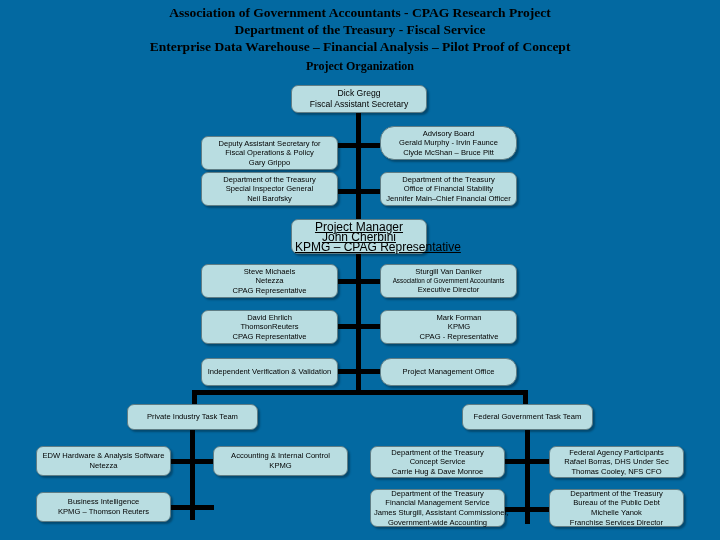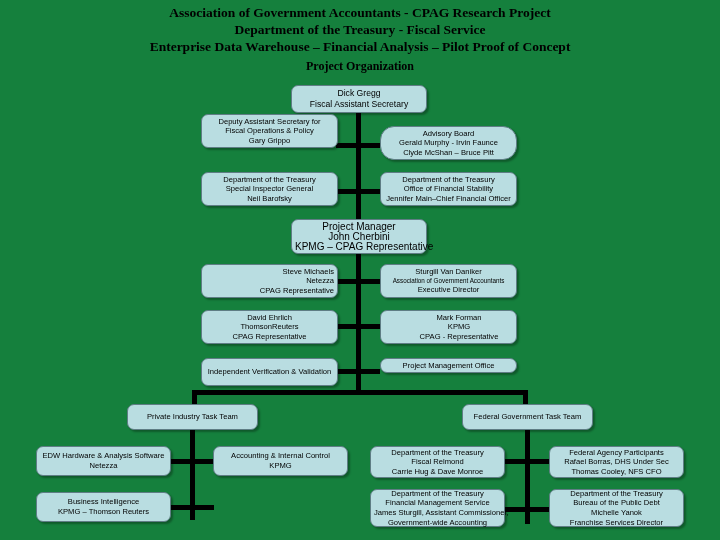--- a/index.html
+++ b/index.html
@@ -4,21 +4,21 @@
 <style>
   html, body {
     margin: 0;
     padding: 0;
     background: #ffffff;
   }
   #page {
     position: relative;
     width: 720px;
     height: 540px;
-    background: #15803d;
+    background: #0369a1;
     overflow: hidden;
     font-family: "Liberation Sans", sans-serif;
   }
 
   
   .title-block {
     position: absolute;
     left: 0;
     top: 4px;
     width: 720px;
@@ -61,21 +61,21 @@
     color: #000000;
     font-size: 7.6px;
     line-height: 9.6px;
     z-index: 3;
     padding: 1px 3px;
   }
   .box .ln { display: block; width: 100%; white-space: nowrap; }
   .box .ln.small { font-size: 6.3px; line-height: 8.4px; }
 
   .box.t1 { font-size: 8.6px; line-height: 11px; }
-  .box.t2 { font-size: 10px;   line-height: 10px; }
+  .box.t2 { font-size: 12px;   line-height: 10px; text-decoration: underline; }
 </style>
 </head>
 <body>
 
 <div id="page">
 
   <div class="title-block">
     <div class="title-line">Association of Government Accountants - CPAG Research Project</div>
     <div class="title-line">Department of the Treasury - Fiscal Service</div>
     <div class="title-line">Enterprise Data Warehouse – Financial Analysis – Pilot Proof of Concept</div>
@@ -113,21 +113,21 @@
   <div class="conn" style="left:505px; top:459px; width:22px; height:5px;"></div>
   <div class="conn" style="left:527px; top:459px; width:22px; height:5px;"></div>
   <div class="conn" style="left:505px; top:507px; width:22px; height:5px;"></div>
   <div class="conn" style="left:527px; top:507px; width:22px; height:5px;"></div>
 
   <div class="box t1" style="left:291px; top:85px; width:136px; height:28px;">
     <span class="ln">Dick Gregg</span>
     <span class="ln">Fiscal Assistant Secretary</span>
   </div>
 
-  <div class="box" style="left:201px; top:114px; width:137px; height:34px;">
+  <div class="box" style="left:201px; top:136px; width:137px; height:34px;">
     <span class="ln">Deputy Assistant Secretary for</span>
     <span class="ln">Fiscal Operations &amp; Policy</span>
     <span class="ln">Gary Grippo</span>
   </div>
 
   <div class="box" style="left:380px; top:126px; width:137px; height:34px;border-radius:14px;">
     <span class="ln">Advisory Board</span>
     <span class="ln">Gerald Murphy - Irvin Faunce</span>
     <span class="ln">Clyde McShan – Bruce Pitt</span>
   </div>
@@ -143,21 +143,21 @@
     <span class="ln">Office of Financial Stability</span>
     <span class="ln">Jennifer Main–Chief Financial Officer</span>
   </div>
 
   <div class="box t2" style="left:291px; top:219px; width:136px; height:35px;">
     <span class="ln">Project Manager</span>
     <span class="ln">John Cherbini</span>
     <span class="ln">KPMG – CPAG Representative</span>
   </div>
 
-  <div class="box" style="left:201px; top:264px; width:137px; height:34px;text-align:right;">
+  <div class="box" style="left:201px; top:264px; width:137px; height:34px;">
     <span class="ln">Steve Michaels</span>
     <span class="ln">Netezza</span>
     <span class="ln">CPAG Representative</span>
   </div>
 
   <div class="box" style="left:380px; top:264px; width:137px; height:34px;">
     <span class="ln">Sturgill Van Daniker</span>
     <span class="ln small">Association of Government Accountants</span>
     <span class="ln">Executive Director</span>
   </div>
@@ -171,21 +171,21 @@
   <div class="box" style="left:380px; top:310px; width:137px; height:34px;padding-left:24px;">
     <span class="ln">Mark Forman</span>
     <span class="ln">KPMG</span>
     <span class="ln">CPAG - Representative</span>
   </div>
 
   <div class="box" style="left:201px; top:358px; width:137px; height:28px;">
     <span class="ln">Independent Verification &amp; Validation</span>
   </div>
 
-  <div class="box" style="left:380px; top:358px; width:137px; height:15px;">
+  <div class="box" style="left:380px; top:358px; width:137px; height:28px;border-radius:11px;">
     <span class="ln">Project Management Office</span>
   </div>
 
   <div class="box" style="left:127px; top:404px; width:131px; height:26px;">
     <span class="ln">Private Industry Task Team</span>
   </div>
 
   <div class="box" style="left:462px; top:404px; width:131px; height:26px;">
     <span class="ln">Federal Government Task Team</span>
   </div>
@@ -201,21 +201,21 @@
   </div>
 
   <div class="box" style="left:36px; top:492px; width:135px; height:30px;">
     <span class="ln">Business Intelligence</span>
     <span class="ln">KPMG – Thomson Reuters</span>
   </div>
 
 
   <div class="box" style="left:370px; top:446px; width:135px; height:32px;">
     <span class="ln">Department of the Treasury</span>
-    <span class="ln">Fiscal Relmond</span>
+    <span class="ln">Concept Service</span>
     <span class="ln">Carrie Hug &amp; Dave Monroe</span>
   </div>
 
   <div class="box" style="left:549px; top:446px; width:135px; height:32px;">
     <span class="ln">Federal Agency Participants</span>
     <span class="ln">Rafael Borras, DHS Under Sec</span>
     <span class="ln">Thomas Cooley, NFS CFO</span>
   </div>
 
   <div class="box" style="left:370px; top:489px; width:135px; height:38px;">

